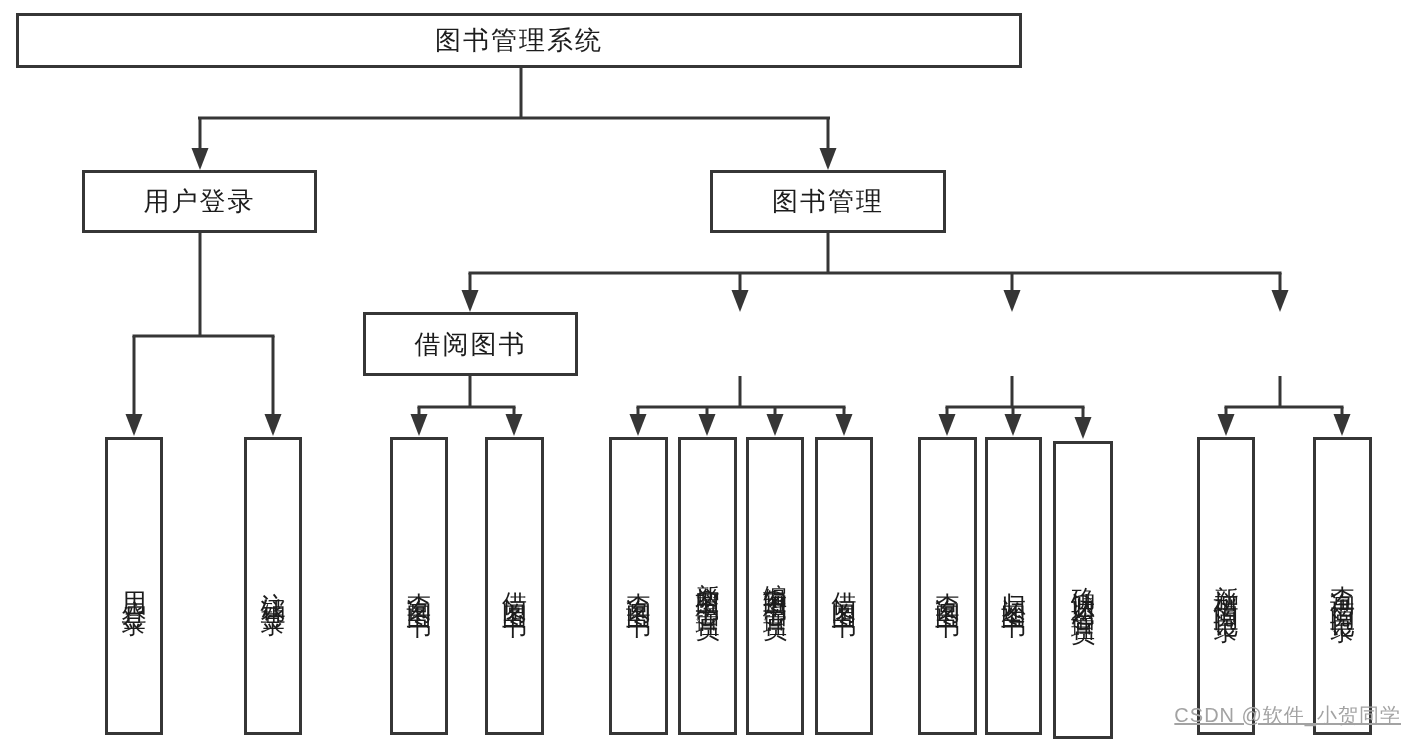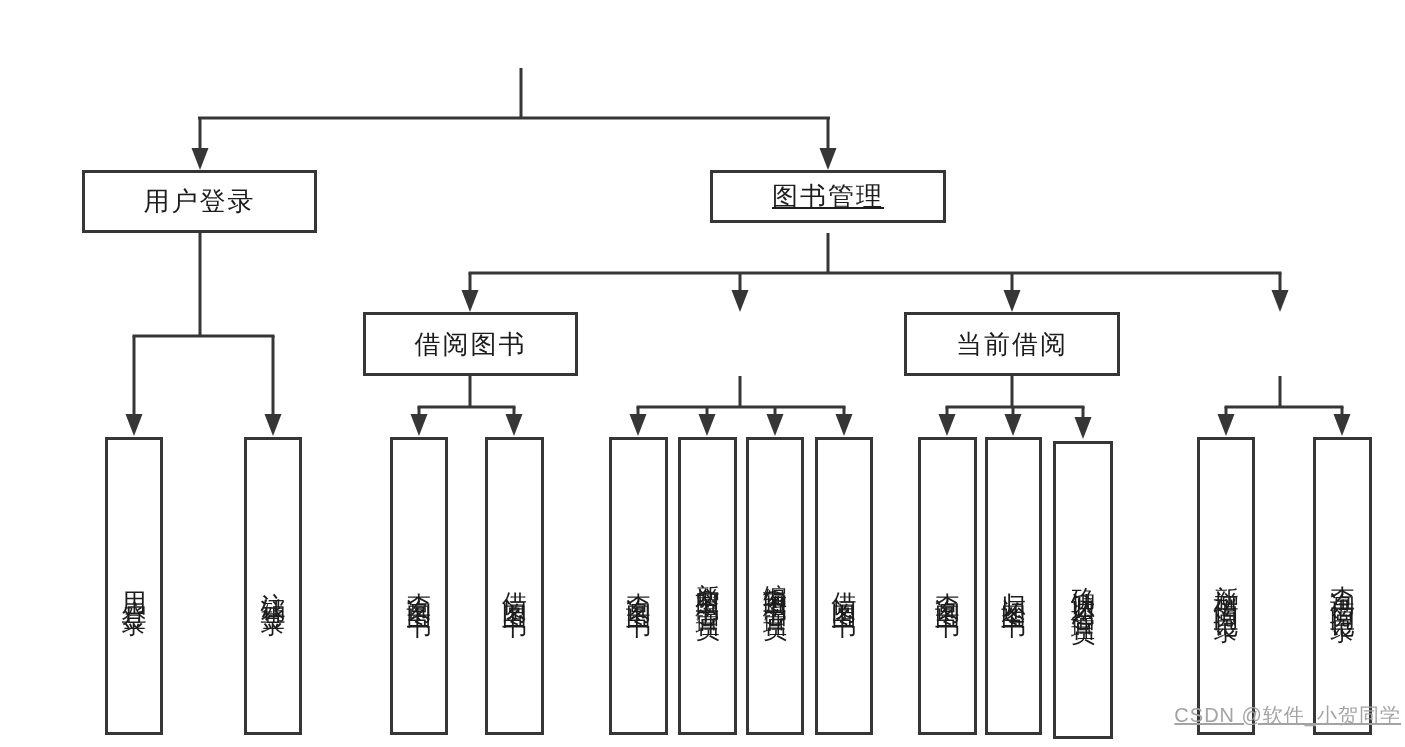--- a/index.html
+++ b/index.html
@@ -118,33 +118,33 @@
     <g>
       <line x1="1280" y1="376" x2="1280" y2="407"></line>
       <line x1="1224.5" y1="407" x2="1343.5" y2="407"></line>
       <line x1="1226" y1="407" x2="1226" y2="418"></line>
       <polygon points="1217.5,414 1234.5,414 1226,436"></polygon>
       <line x1="1342" y1="407" x2="1342" y2="418"></line>
       <polygon points="1333.5,414 1350.5,414 1342,436"></polygon>
     </g>
   </svg>
 
+  <div class="hbox" style="left:16px;top:13px;width:1006px;height:55px;">
+    <span>图书管理系统</span>
+  </div>
 
   <div class="hbox" style="left:82px;top:170px;width:235px;height:63px;">
     <span>用户登录</span>
   </div>
-  <div class="hbox" style="left:710px;top:170px;width:236px;height:53px;text-decoration:underline;">
+  <div class="hbox" style="left:710px;top:170px;width:236px;height:63px;">
     <span>图书管理</span>
   </div>
 
   <div class="hbox" style="left:363px;top:312px;width:215px;height:64px;">
     <span>借阅图书</span>
-  </div>
-  <div class="hbox" style="left:904px;top:312px;width:216px;height:64px;">
-    <span>当前借阅</span>
   </div>
 
   <div class="vbox" style="left:105px;top:437px;width:58px;height:298px;">
     <span class="vtext">用户登录</span>
   </div>
   <div class="vbox" style="left:244px;top:437px;width:58px;height:298px;">
     <span class="vtext">注销登录</span>
   </div>
 
   <div class="vbox" style="left:390px;top:437px;width:58px;height:298px;">

